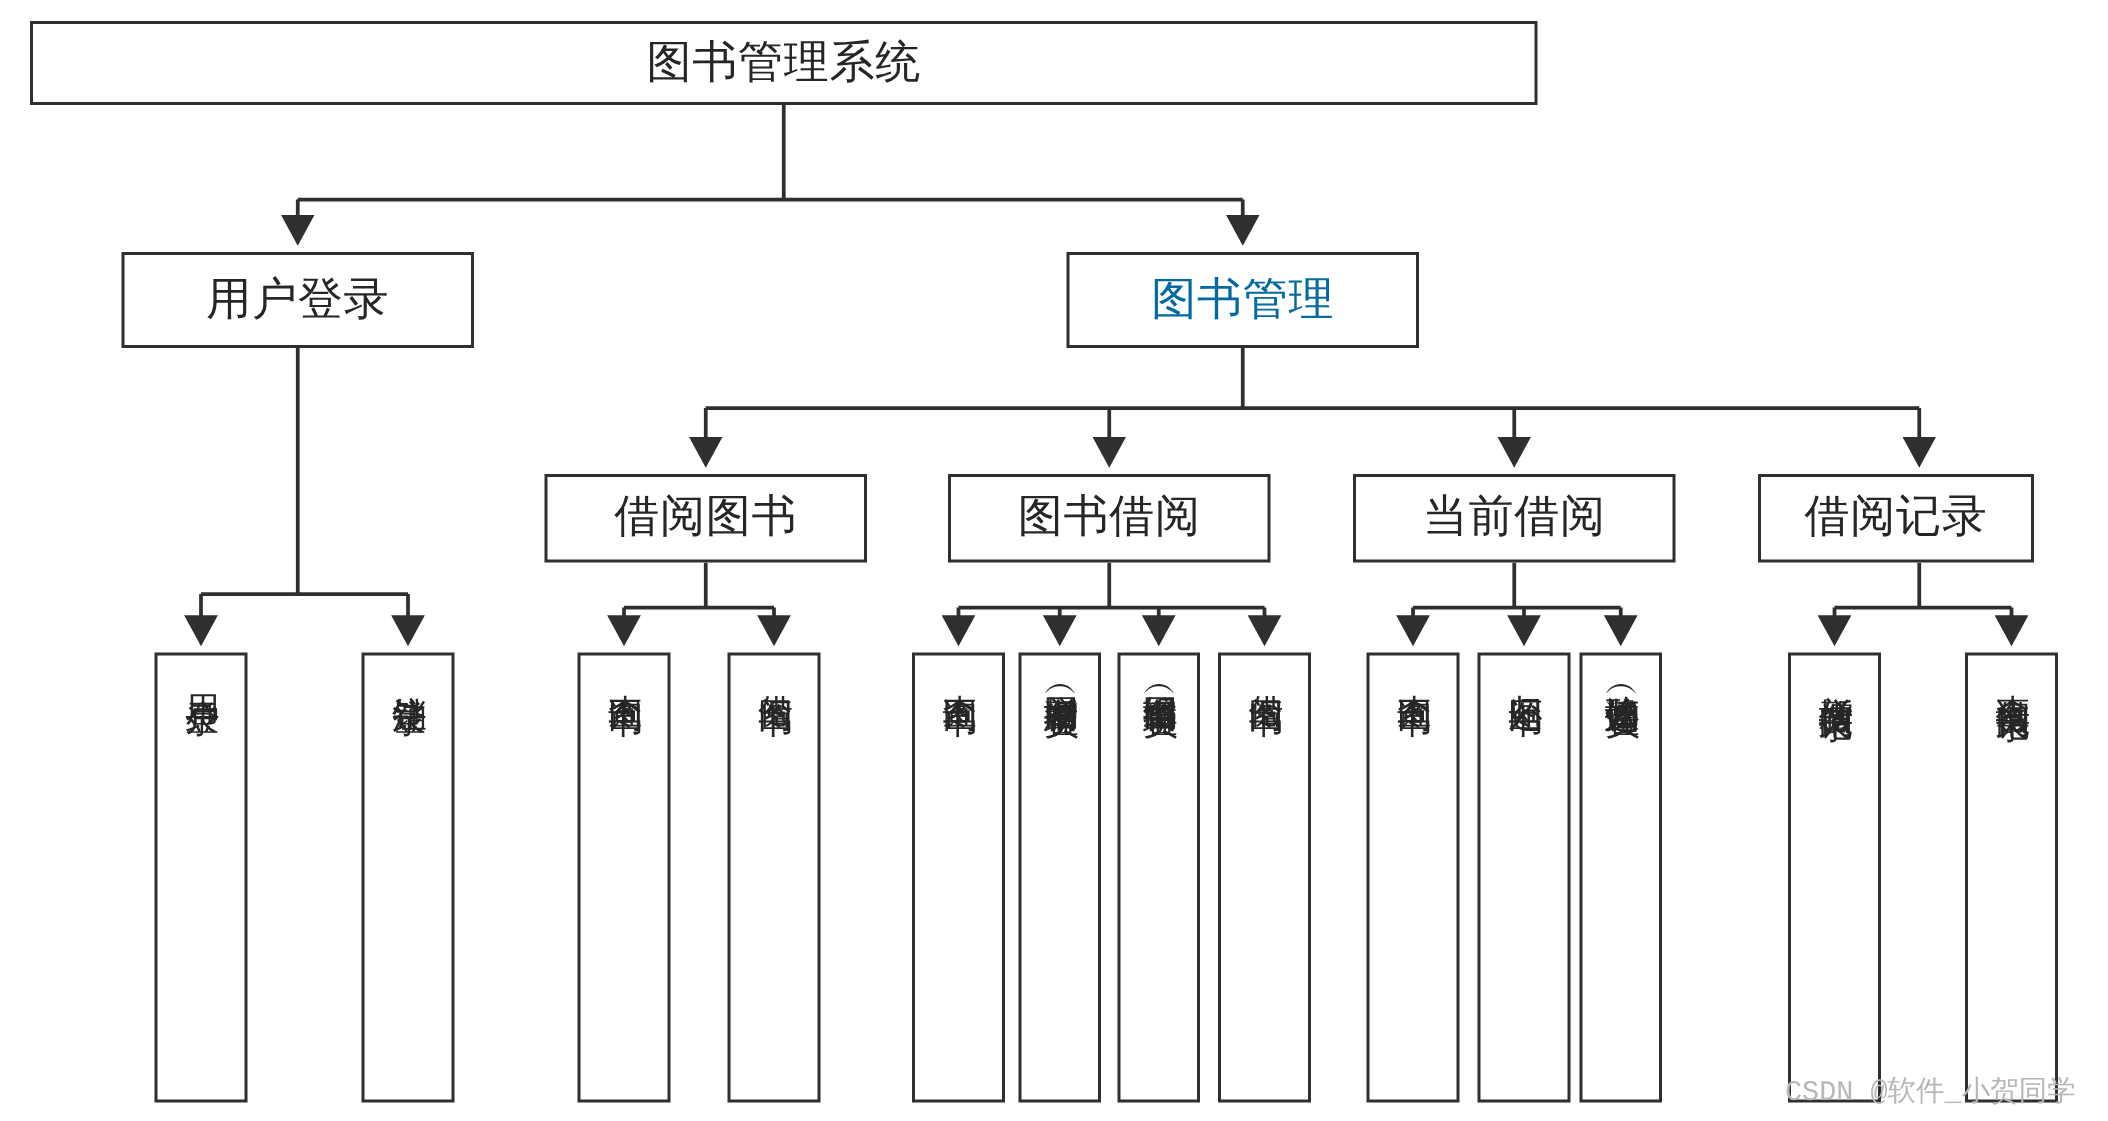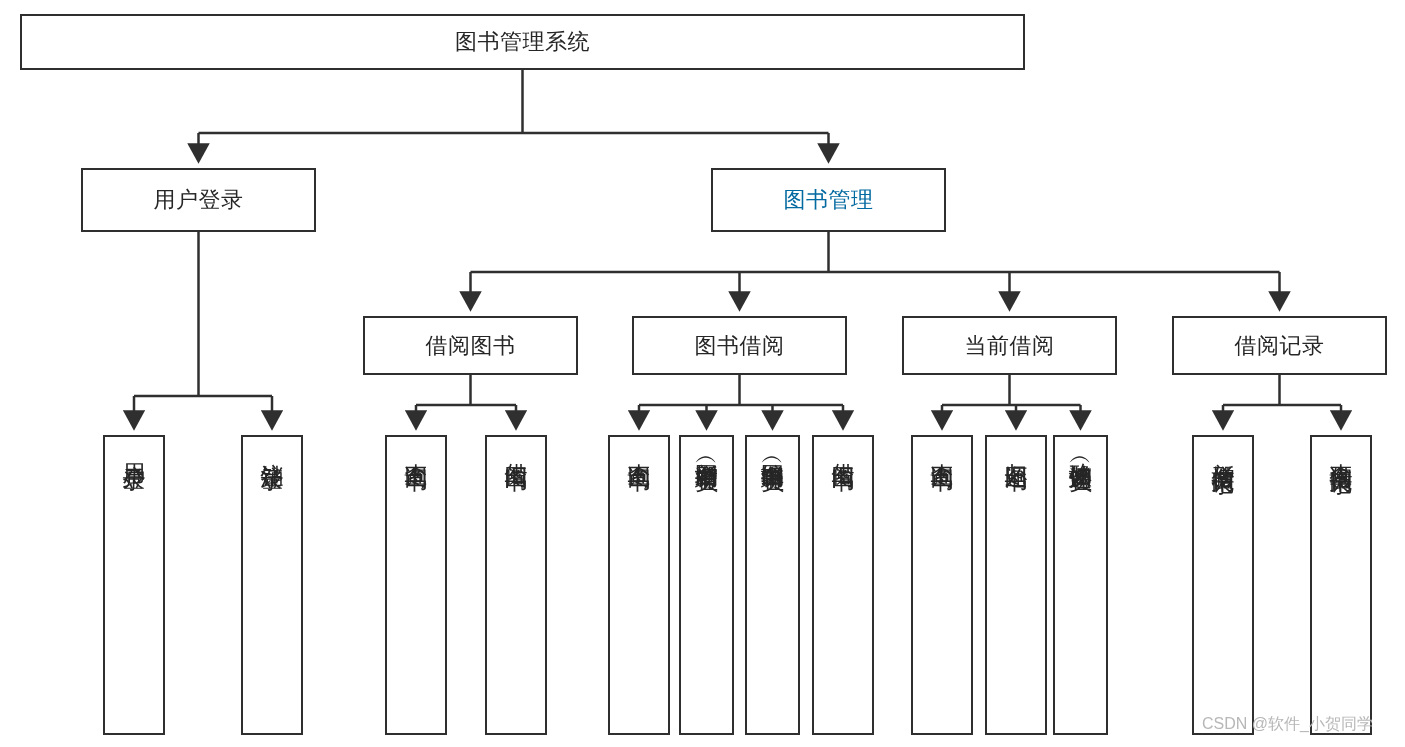--- a/index.html
+++ b/index.html
@@ -31,21 +31,21 @@
     box-sizing: border-box;
     background: #ffffff;
     border: 2.5px solid #2f2f2f;
     display: flex;
     align-items: center;
     justify-content: center;
     z-index: 2;
   }
   .node-label {
     color: #262626;
-    font-size: 22px;
+    font-size: 30px;
     line-height: 1.15;
     letter-spacing: 0.5px;
     white-space: nowrap;
     text-align: center;
   }
   .node.leaf {
     align-items: flex-start;
     padding-top: 8px;
   }
   .node.leaf .node-label {
@@ -57,26 +57,25 @@
     letter-spacing: 2px;
     max-height: 100%;
   }
   .node.leaf.tall .node-label {
     letter-spacing: 1px;
   }
   #watermark {
     position: absolute;
     left: 1190px;
     top: 714px;
-    font-size: 16px;
+    font-size: 19px;
     color: #b7b7b7;
     white-space: nowrap;
     z-index: 5;
-    font-family: Liberation Sans, sans-serif;
-    margin-left: 12px;
+    font-family: Liberation Mono, monospace;
   }
 </style>
 </head>
 <body>
 
 <div id="diagram-root" style="background: rgb(255, 255, 255);">
 
   <svg id="connector-layer" viewBox="0 0 1405 747" width="1405" height="747" xmlns="http://www.w3.org/2000/svg">
     <defs>
       <marker id="arrow" viewBox="0 0 12 12" refX="9" refY="6" markerWidth="9" markerHeight="9" orient="auto-start-reverse">
@@ -140,21 +139,21 @@
 
   <div class="node" id="node-new-book-rec" style="left: 363px; top: 316px; width: 215px; height: 59px; border-color: rgb(47, 47, 47); background: rgb(255, 255, 255);">
     <span class="node-label" style="color: rgb(38, 38, 38);">借阅图书</span>
   </div>
   <div class="node" id="node-current-borrow" style="left: 902px; top: 316px; width: 215px; height: 59px; border-color: rgb(47, 47, 47); background: rgb(255, 255, 255);">
     <span class="node-label" style="color: rgb(38, 38, 38);">当前借阅</span>
   </div>
   <div class="node" id="node-book-borrow" style="left: 632px; top: 316px; width: 215px; height: 59px; border-color: rgb(47, 47, 47); background: rgb(255, 255, 255);">
     <span class="node-label" style="color: rgb(38, 38, 38);">图书借阅</span>
   </div>
-  <div class="node" id="node-borrow-record" style="left: 1172px; top: 316px; width: 215px; height: 59px; border-color: rgb(47, 47, 47); background: rgb(255, 255, 255);">
+  <div class="node" id="node-borrow-record" style="left: 1172px; top: 316px; width: 184px; height: 59px; border-color: rgb(47, 47, 47); background: rgb(255, 255, 255);">
     <span class="node-label" style="color: rgb(38, 38, 38);">借阅记录</span>
   </div>
 
   <div class="node leaf" id="node-leaf-user-login" style="left: 103px; top: 435px; width: 62px; height: 300px; border-color: rgb(47, 47, 47); background: rgb(255, 255, 255);">
     <span class="node-label" style="color: rgb(38, 38, 38);">用户登录</span>
   </div>
   <div class="node leaf" id="node-leaf-user-logout" style="left: 241px; top: 435px; width: 62px; height: 300px; border-color: rgb(47, 47, 47); background: rgb(255, 255, 255);">
     <span class="node-label" style="color: rgb(38, 38, 38);">注销登录</span>
   </div>
   <div class="node leaf" id="node-leaf-query-book-1" style="left: 385px; top: 435px; width: 62px; height: 300px; border-color: rgb(47, 47, 47); background: rgb(255, 255, 255);">

